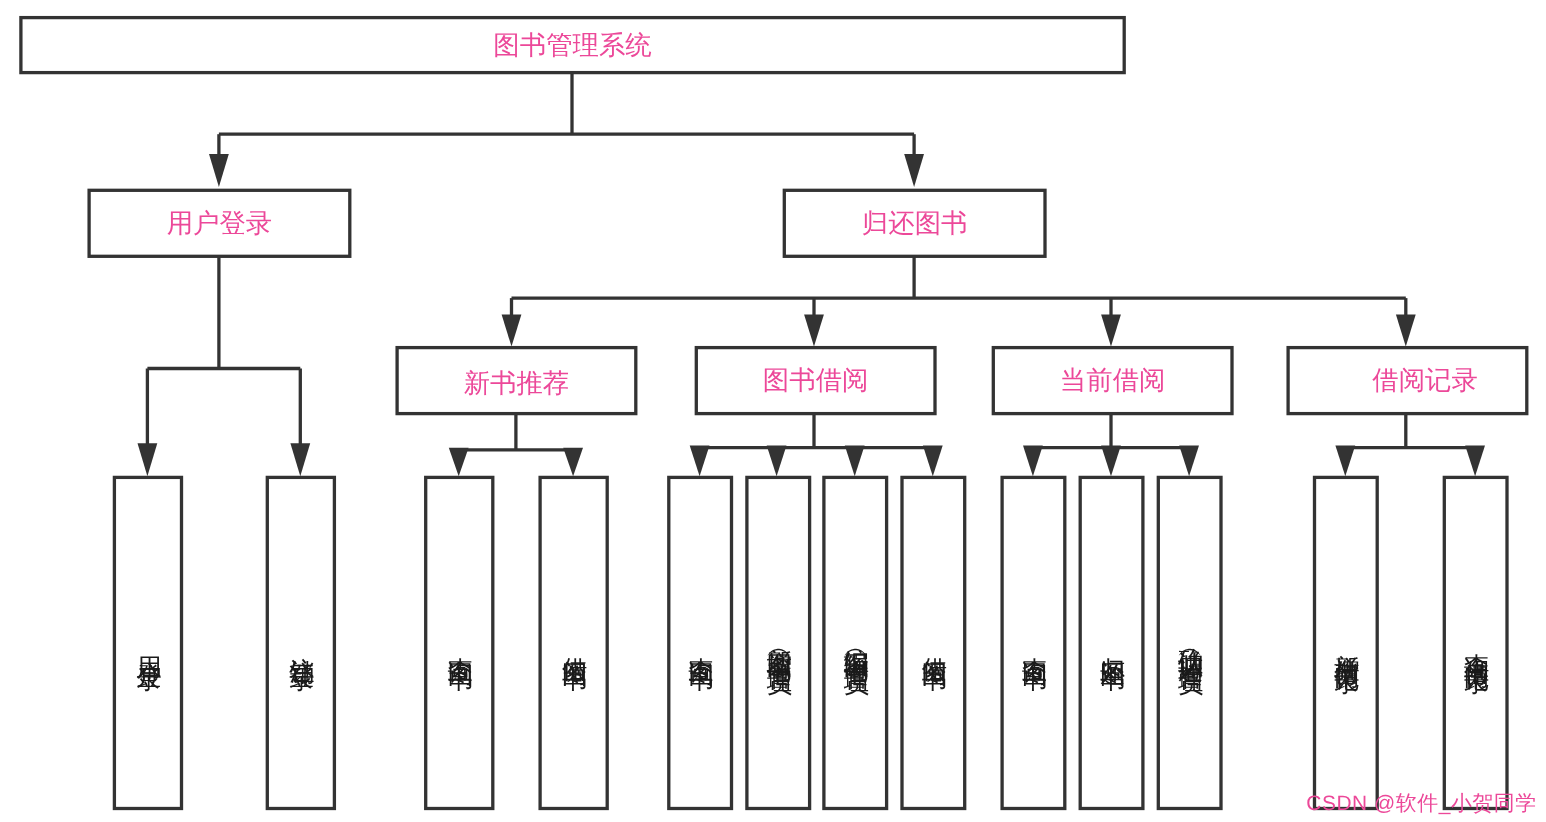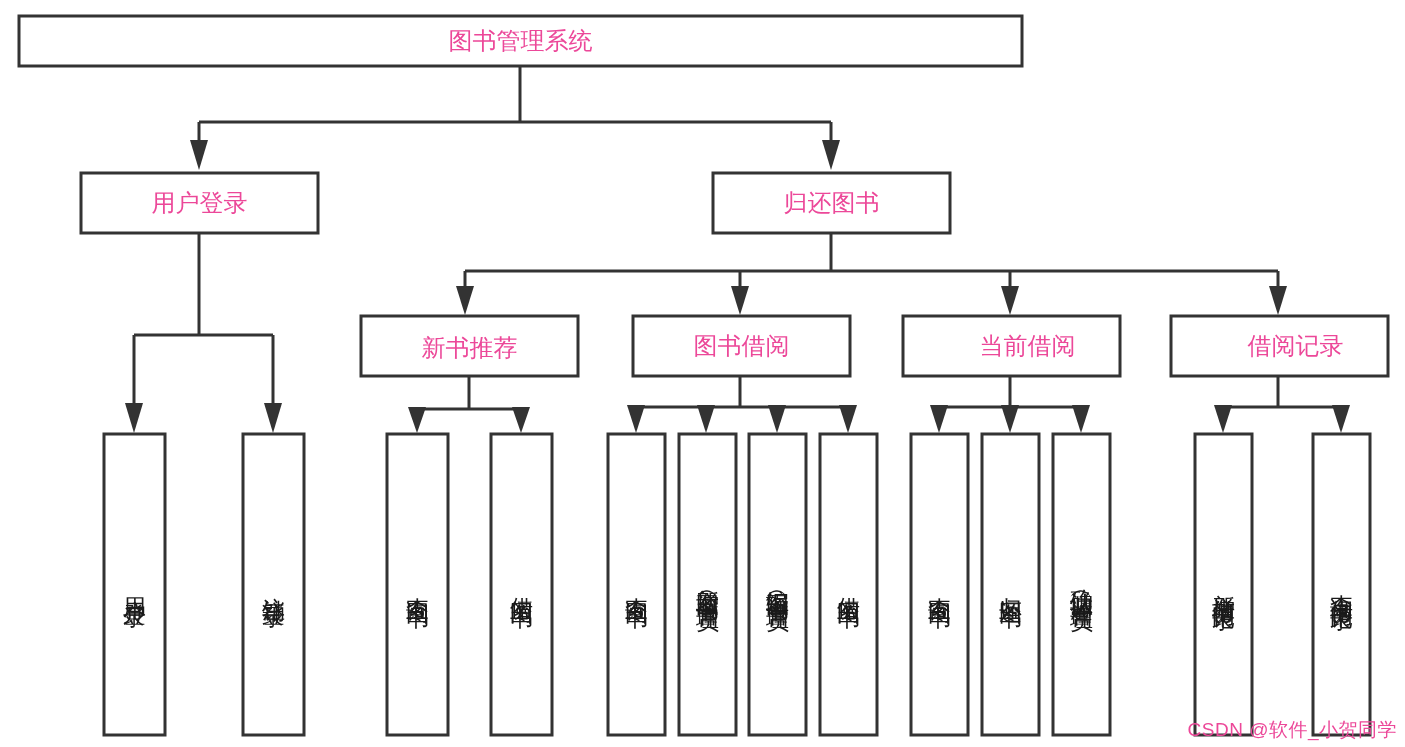--- a/index.html
+++ b/index.html
@@ -175,21 +175,21 @@
     </g>
   </svg>
 
   <div class="hlabel" style="left:19px; top:16px; width:1003px; height:50px;">图书管理系统</div>
 
   <div class="hlabel" style="left:81px; top:173px; width:237px; height:60px;">用户登录</div>
   <div class="hlabel" style="left:713px; top:173px; width:237px; height:60px;">归还图书</div>
 
   <div class="hlabel" style="left:361px; top:316px; width:217px; height:63px;">新书推荐</div>
   <div class="hlabel" style="left:633px; top:316px; width:217px; height:60px;">图书借阅</div>
-  <div class="hlabel" style="left:903px; top:316px; width:217px; height:60px;margin-left:16px;">当前借阅</div>
+  <div class="hlabel" style="left:903px; top:316px; width:217px; height:60px;">当前借阅</div>
   <div class="hlabel" style="left:1171px; top:316px; width:249px; height:60px;">借阅记录</div>
 
   <div class="vlabel" style="left:104px; top:434px; width:61px; height:301px;">用户登录</div>
   <div class="vlabel" style="left:243px; top:434px; width:61px; height:301px;">注销登录</div>
 
   <div class="vlabel" style="left:387px; top:434px; width:61px; height:301px;">查询图书</div>
   <div class="vlabel" style="left:491px; top:434px; width:61px; height:301px;">借阅图书</div>
 
   <div class="vlabel" style="left:608px; top:434px; width:57px; height:301px;">查询图书</div>
   <div class="vlabel" style="left:679px; top:434px; width:57px; height:301px;">新增图书（管理员）</div>

